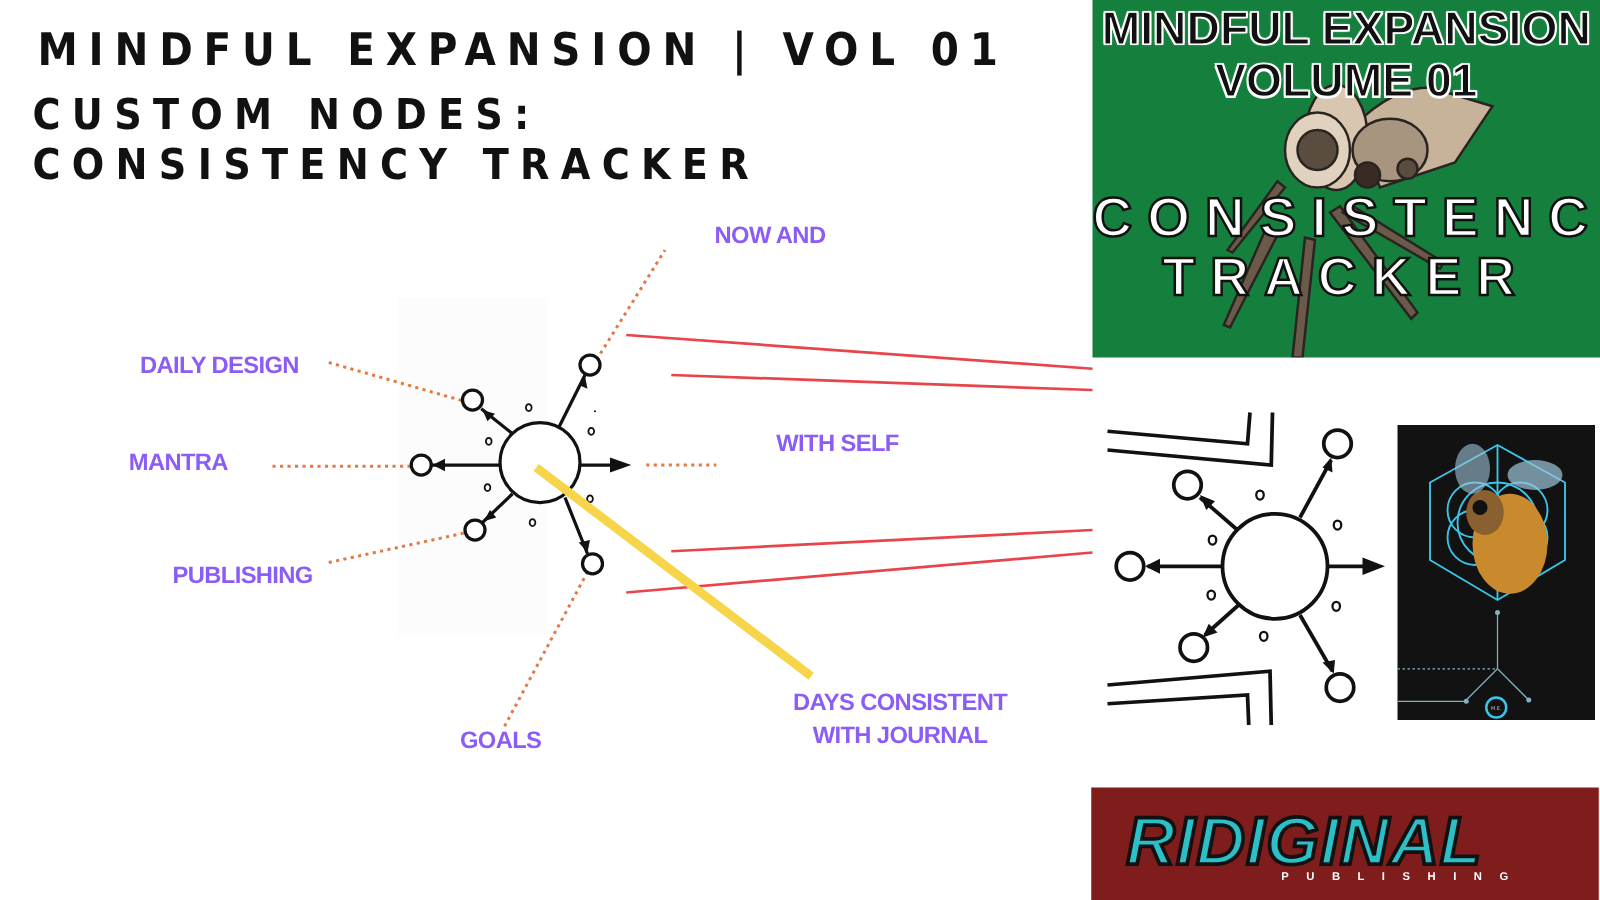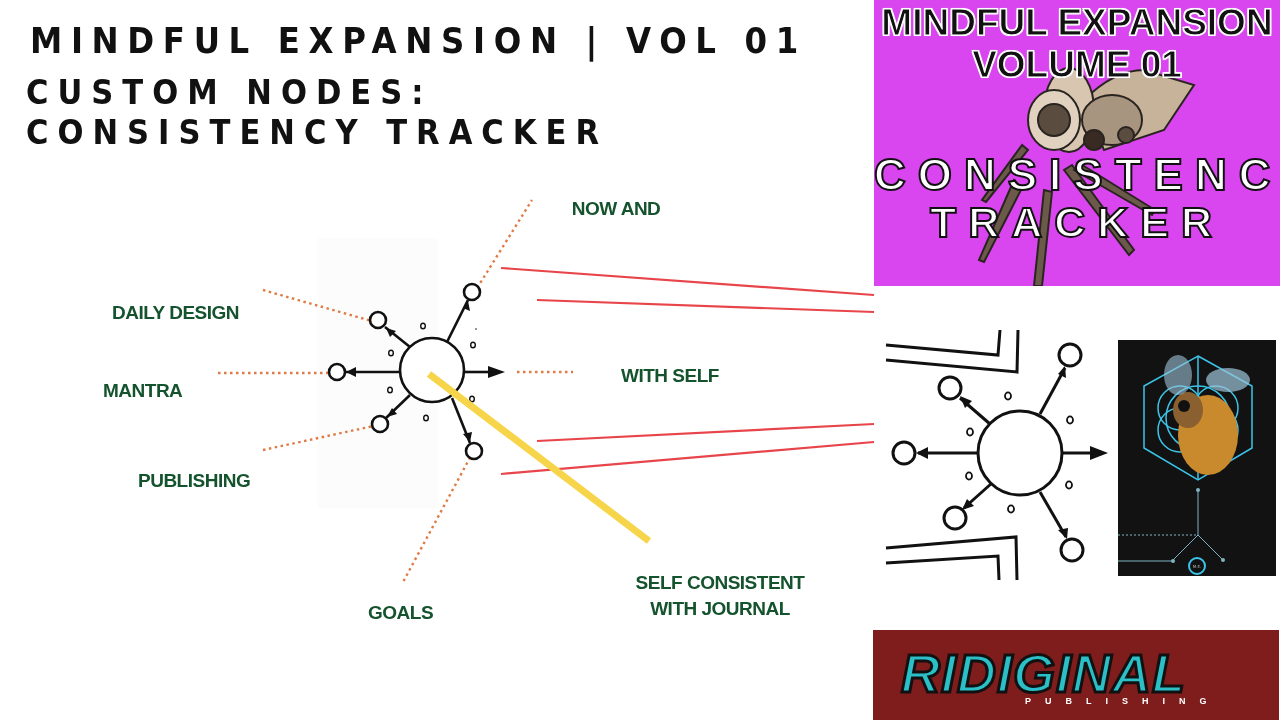--- a/index.html
+++ b/index.html
@@ -1,21 +1,21 @@
 <!DOCTYPE html>
 <html><head>
 <meta charset="utf-8">
 <style>
   html, body { margin:0; padding:0; }
   body { width:1280px; height:720px; background:#ffffff; position:relative; overflow:hidden; font-family:"DejaVu Sans", sans-serif; }
   .abs { position:absolute; }
   .title-main { left:30px; top:20px; font-size:36px; font-weight:bold; letter-spacing:9.6px; color:#111; white-space:nowrap; font-family:"DejaVu Sans", sans-serif; transform:scaleX(0.9); transform-origin:left top; }
   .title-sub { left:26px; top:72px; font-size:34px; font-weight:bold; letter-spacing:10px; color:#111; line-height:40px; white-space:nowrap; font-family:"DejaVu Sans", sans-serif; transform:scaleX(0.9); transform-origin:left top; }
-  .label { font-weight:bold; font-size:19px; color:#14532d; letter-spacing:-0.5px; line-height:26px; white-space:nowrap; font-family:"Liberation Sans", sans-serif; text-align:center;margin-top:20px; }
-  .cover { left:874px; top:0; width:406px; height:286px; background:#d946ef; overflow:hidden; }
+  .label { font-weight:bold; font-size:19px; color:#8b5cf6; letter-spacing:-0.5px; line-height:26px; white-space:nowrap; font-family:"Liberation Sans", sans-serif; text-align:center; }
+  .cover { left:874px; top:0; width:406px; height:286px; background:#15803d; overflow:hidden; }
   .cover-title { position:absolute; left:0; width:406px; text-align:center; font-weight:bold; color:#111; font-family:"Liberation Sans", sans-serif; -webkit-text-stroke:1px #fff; text-shadow:0 0 2px #fff, 1px 1px 0 #fff, -1px -1px 0 #fff, 1px -1px 0 #fff, -1px 1px 0 #fff; }
   .cover-big { position:absolute; left:0; width:406px; text-align:center; font-weight:bold; color:#fff; font-family:"Liberation Sans", sans-serif; -webkit-text-stroke:2px #111; }
   .bee-card { left:1118px; top:340px; width:158px; height:236px; background:#121212; }
   .logo { left:873px; top:630px; width:406px; height:90px; background:#7f1d1d; }
   .logo-text { position:absolute; left:28px; top:12px; font-size:54px; font-weight:bold; font-family:"Liberation Sans", sans-serif; color:#2bbfc8; -webkit-text-stroke:3px #111; letter-spacing:1px; font-style:italic; }
   .logo-sub { position:absolute; left:108px; top:66px; font-size:9px; font-weight:bold; color:#fff; letter-spacing:14px; font-family:"Liberation Sans", sans-serif;padding-left:44px; }
 </style>
 </head>
 <body>
 
@@ -124,21 +124,21 @@
 <div class="abs label" style="left:103px;top:358px">MANTRA</div>
 <div class="abs label" style="left:138px;top:448px">PUBLISHING</div>
 <div class="abs label" style="left:368px;top:580px">GOALS</div>
 <div class="abs label" style="left:536px;top:176px;width:160px">
   <div>NOW AND</div>
 </div>
 <div class="abs label" style="left:582px;top:343px;width:176px">
   <div>WITH SELF</div>
 </div>
 <div class="abs label" style="left:620px;top:550px;width:200px">
-  <div>SELF CONSISTENT</div>
+  <div>DAYS CONSISTENT</div>
   <div>WITH JOURNAL</div>
 </div>
 
 <div class="abs cover">
   <svg class="abs" style="left:0;top:0" width="406" height="286">
     <g stroke="#2a2420" stroke-width="2" fill="#b8a088">
       <path d="M140 180 L105 260 L110 262 L148 188 Z" fill="#6b5a4a"></path>
       <path d="M170 190 L160 286 L168 286 L178 192 Z" fill="#6b5a4a"></path>
       <path d="M190 170 L255 255 L260 250 L198 165 Z" fill="#6b5a4a"></path>
       <path d="M200 170 L278 215 L281 210 L205 163 Z" fill="#6b5a4a"></path>

